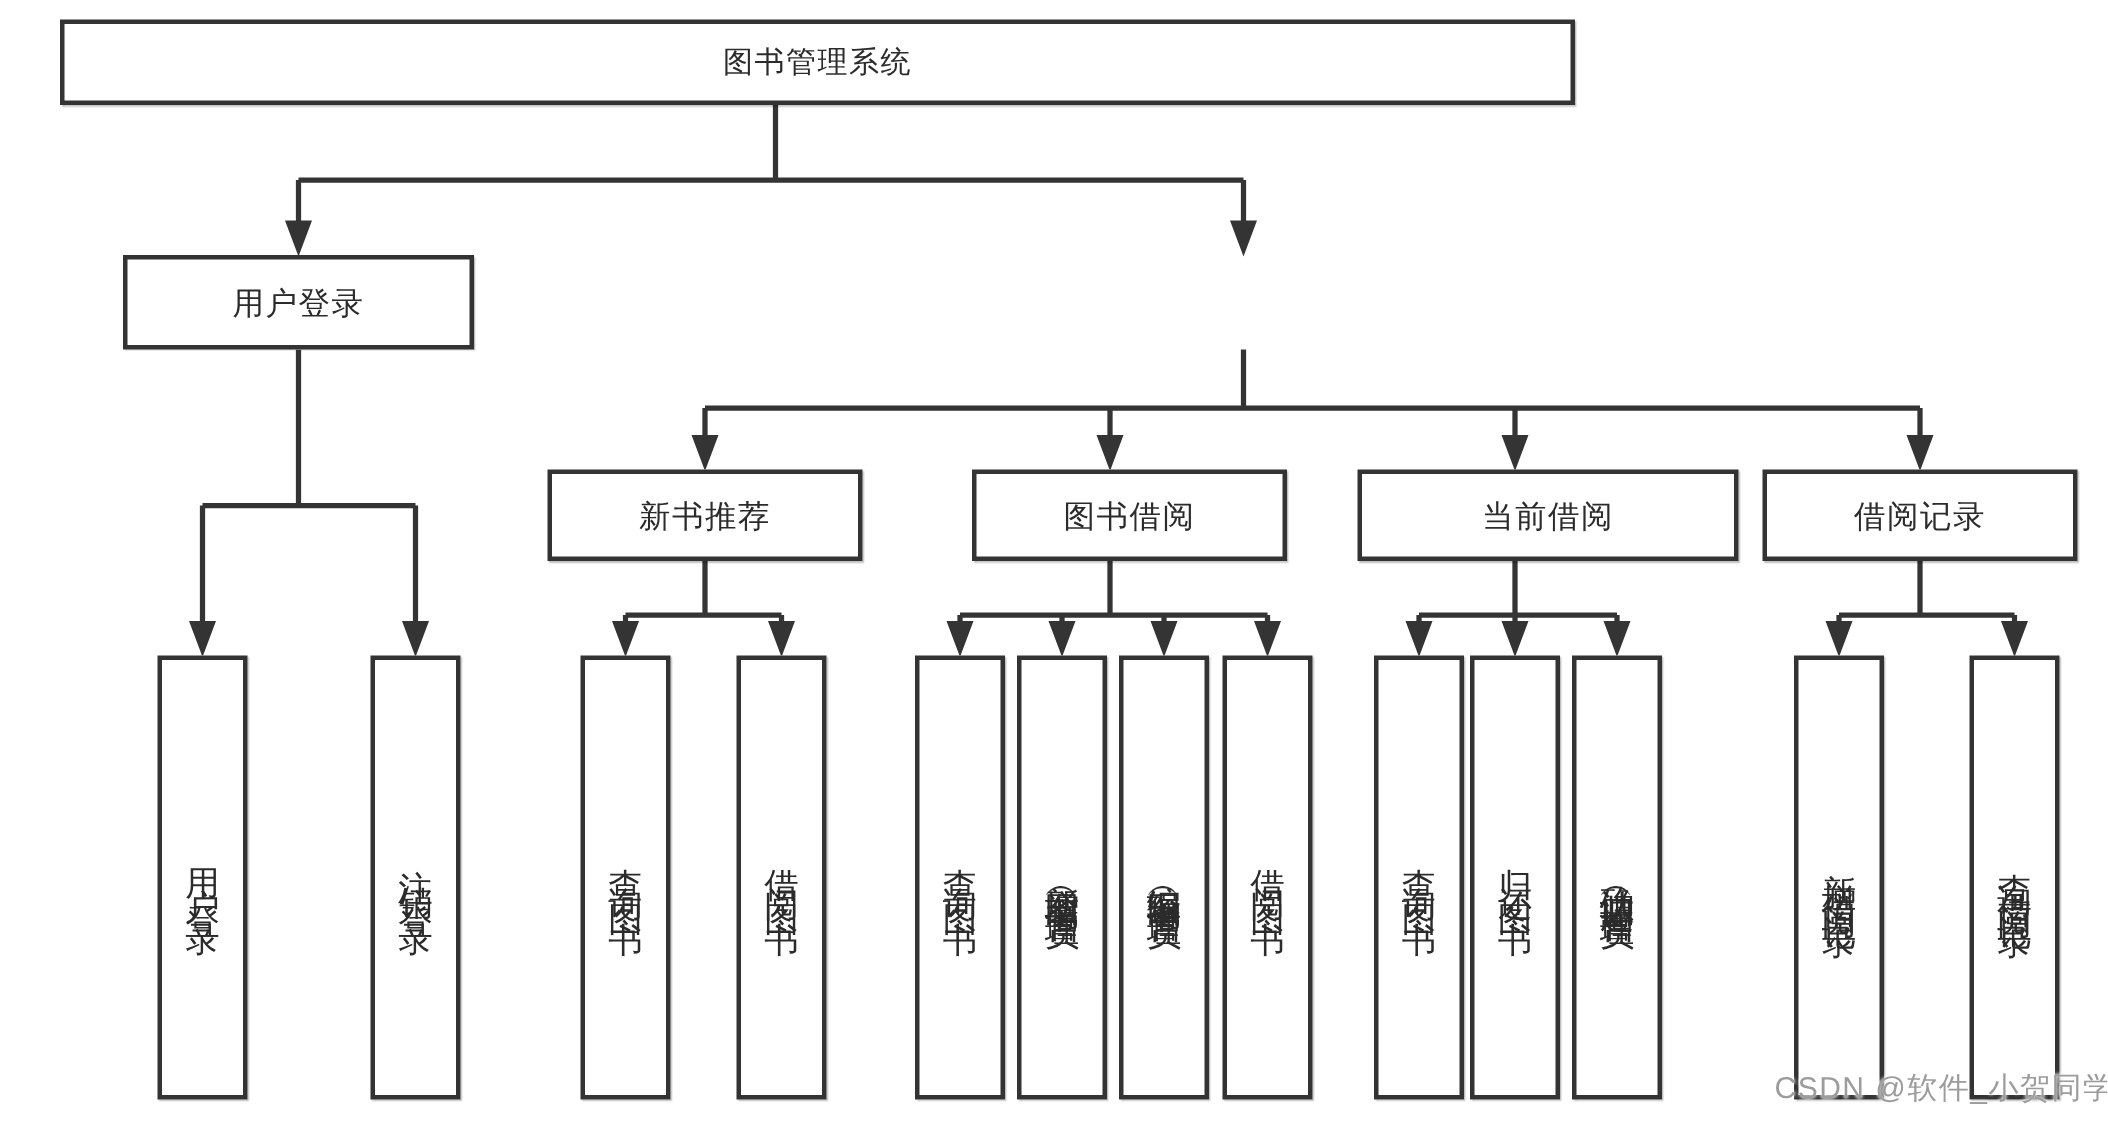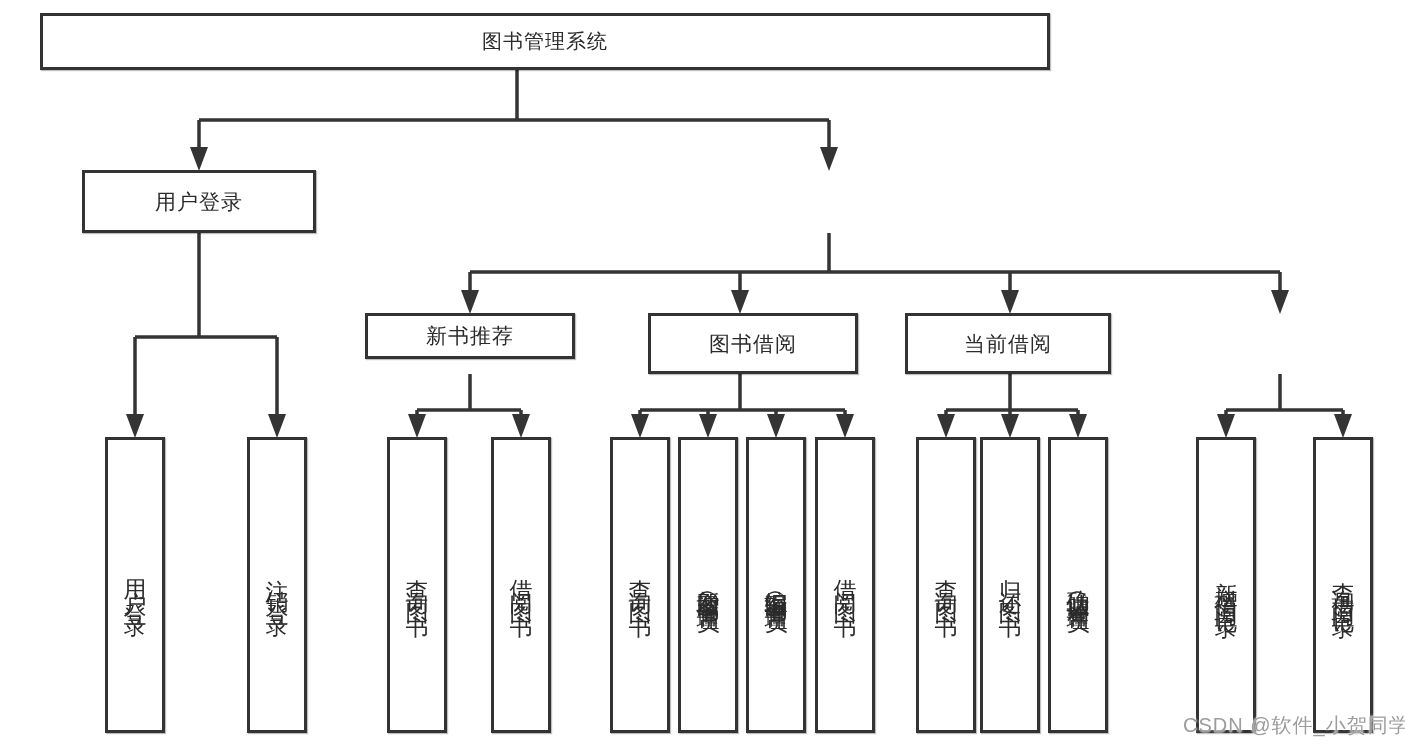--- a/index.html
+++ b/index.html
@@ -40,23 +40,23 @@
     line-height: 1;
     white-space: nowrap;
   }
   .ls4  .v-label { letter-spacing: 12px; }
   .ls6  .v-label { letter-spacing: 7px; }
   .ls10 .v-label { letter-spacing: 3px; }
   
   .node-root        { left: 12px;   top: 13px;  width: 1010px; height: 57px; margin-left: 28px; }
   .node-l2-a        { left: 82px;   top: 170px; width: 234px;  height: 63px; }
   .node-l2-b        { left: 712px;  top: 170px; width: 234px;  height: 63px; }
-  .node-l3-a        { left: 365px;  top: 313px; width: 210px;  height: 46px; }
+  .node-l3-a        { left: 365px;  top: 313px; width: 210px;  height: 61px; }
   .node-l3-b        { left: 635px;  top: 313px; width: 210px;  height: 61px; margin-left: 13px; }
-  .node-l3-c        { left: 905px;  top: 313px; width: 206px;  height: 61px; }
+  .node-l3-c        { left: 905px;  top: 313px; width: 254px;  height: 61px; }
   .node-l3-d        { left: 1175px; top: 313px; width: 210px;  height: 61px; }
   .node-leaf        { top: 437px;   width: 60px; height: 296px; }
   .leaf-1  { left: 105px; }
   .leaf-2  { left: 247px; }
   .leaf-3  { left: 387px; }
   .leaf-4  { left: 491px; }
   .leaf-5  { left: 610px; }
   .leaf-6  { left: 678px; }
   .leaf-7  { left: 746px; }
   .leaf-8  { left: 815px; }
@@ -125,20 +125,23 @@
 
   <div class="node node-l3-a">
     <span class="h-label">新书推荐</span>
   </div>
   <div class="node node-l3-b">
     <span class="h-label">图书借阅</span>
   </div>
   <div class="node node-l3-c">
     <span class="h-label">当前借阅</span>
   </div>
+  <div class="node node-l3-d">
+    <span class="h-label">借阅记录</span>
+  </div>
 
   <div class="node node-leaf leaf-1 ls4">
     <span class="v-label">用户登录</span>
   </div>
   <div class="node node-leaf leaf-2 ls4">
     <span class="v-label">注销登录</span>
   </div>
   <div class="node node-leaf leaf-3 ls4">
     <span class="v-label">查询图书</span>
   </div>

